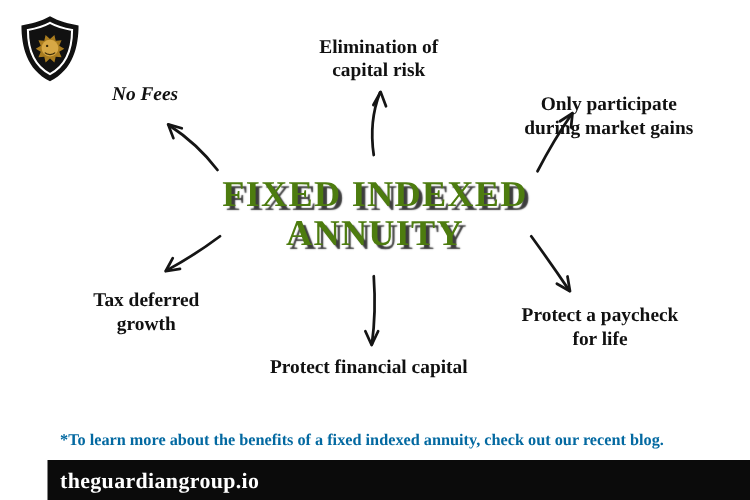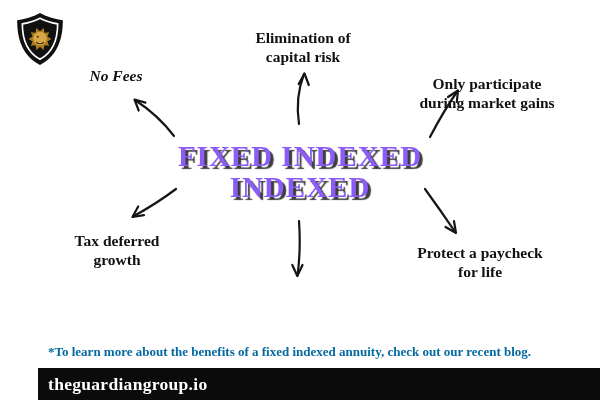--- a/index.html
+++ b/index.html
@@ -9,21 +9,21 @@
     font-family:"Liberation Serif","DejaVu Serif",serif;
     color:#111111;
   }
   
   .logo{position:absolute;left:16px;top:12px;width:48px;height:54px;}
   
   .title{
     position:absolute;left:0;top:141px;width:600px;
     text-align:center;font-weight:bold;
     font-size:29px;line-height:31px;letter-spacing:1px;
-    color:#8b5cf6;
+    color:#4d7c0f;
     text-shadow:3px 3px 1px #3d3d3d;
   }
   
   .benefit{
     position:absolute;text-align:center;font-weight:bold;
     font-size:15.5px;line-height:19px;color:#111111;
   }
   .b-no-fees{left:70px;top:66px;width:92px;font-style:italic;}
   .b-elimination{left:238px;top:28px;width:130px;}
   .b-participate{left:416px;top:38px;width:142px;margin-top:36px;}
@@ -56,21 +56,21 @@
     <path d="M23 1 C30 5 38 7 45 8 C45 24 41 42 23 51 C5 42 1 24 1 8 C8 7 16 5 23 1 Z" fill="#111111"></path>
     <path d="M23 6 C28.5 9 34.5 10.5 40 11.5 C40 24 37 38 23 45.5 C9 38 6 24 6 11.5 C11.5 10.5 17.5 9 23 6 Z" fill="none" stroke="#ffffff" stroke-width="1.6"></path>
     <path fill="#a97c1f" d="M34 26 L30.1 28.3 L31.9 32.5 L27.4 32.1 L26.4 36.5 L23 33.5 L19.6 36.5 L18.6 32.1 L14.1 32.5 L15.9 28.3 L12 26 L15.9 23.7 L14.1 19.5 L18.6 19.9 L19.6 15.5 L23 18.5 L26.4 15.5 L27.4 19.9 L31.9 19.5 L30.1 23.7 Z"></path>
     <circle cx="23" cy="25.5" r="6.5" fill="#d7a845"></circle>
     <circle cx="20.8" cy="23.8" r="0.9" fill="#3a2a07"></circle>
     <path d="M19 29 C21 31 25 31 27 29" fill="none" stroke="#3a2a07" stroke-width="1"></path>
   </svg>
 
   <div class="title">
     <div>FIXED INDEXED</div>
-    <div>INDEXED</div>
+    <div>ANNUITY</div>
   </div>
 
   <svg class="arrows" viewBox="0 0 600 400" aria-hidden="true">
     <g>
       <path d="M174 136 Q158 115 135 100"></path>
       <path d="M145.4 102.6 L134.5 99.5 L138.7 110.5"></path>
     </g>
     <g>
       <path d="M299 124 Q295 97 304 74"></path>
       <path d="M298.7 84 L304.5 73.5 L308.8 85"></path>
@@ -90,20 +90,21 @@
     <g>
       <path d="M425 189 Q441 211 455.5 232.5"></path>
       <path d="M454 221.2 L456 233 L445.5 227"></path>
     </g>
   </svg>
 
   <div class="benefit b-no-fees">No Fees</div>
   <div class="benefit b-elimination">Elimination of capital risk</div>
   <div class="benefit b-participate">Only participate during market gains</div>
   <div class="benefit b-tax">Tax deferred growth</div>
+  <div class="benefit b-protect">Protect financial capital</div>
   <div class="benefit b-paycheck">Protect a paycheck for life</div>
 
   <div class="footnote">*To learn more about the benefits of a fixed indexed annuity, check out our recent blog.</div>
 
   <div class="bottombar">
     <span class="site">theguardiangroup.io</span>
   </div>
 
 </div>
 

